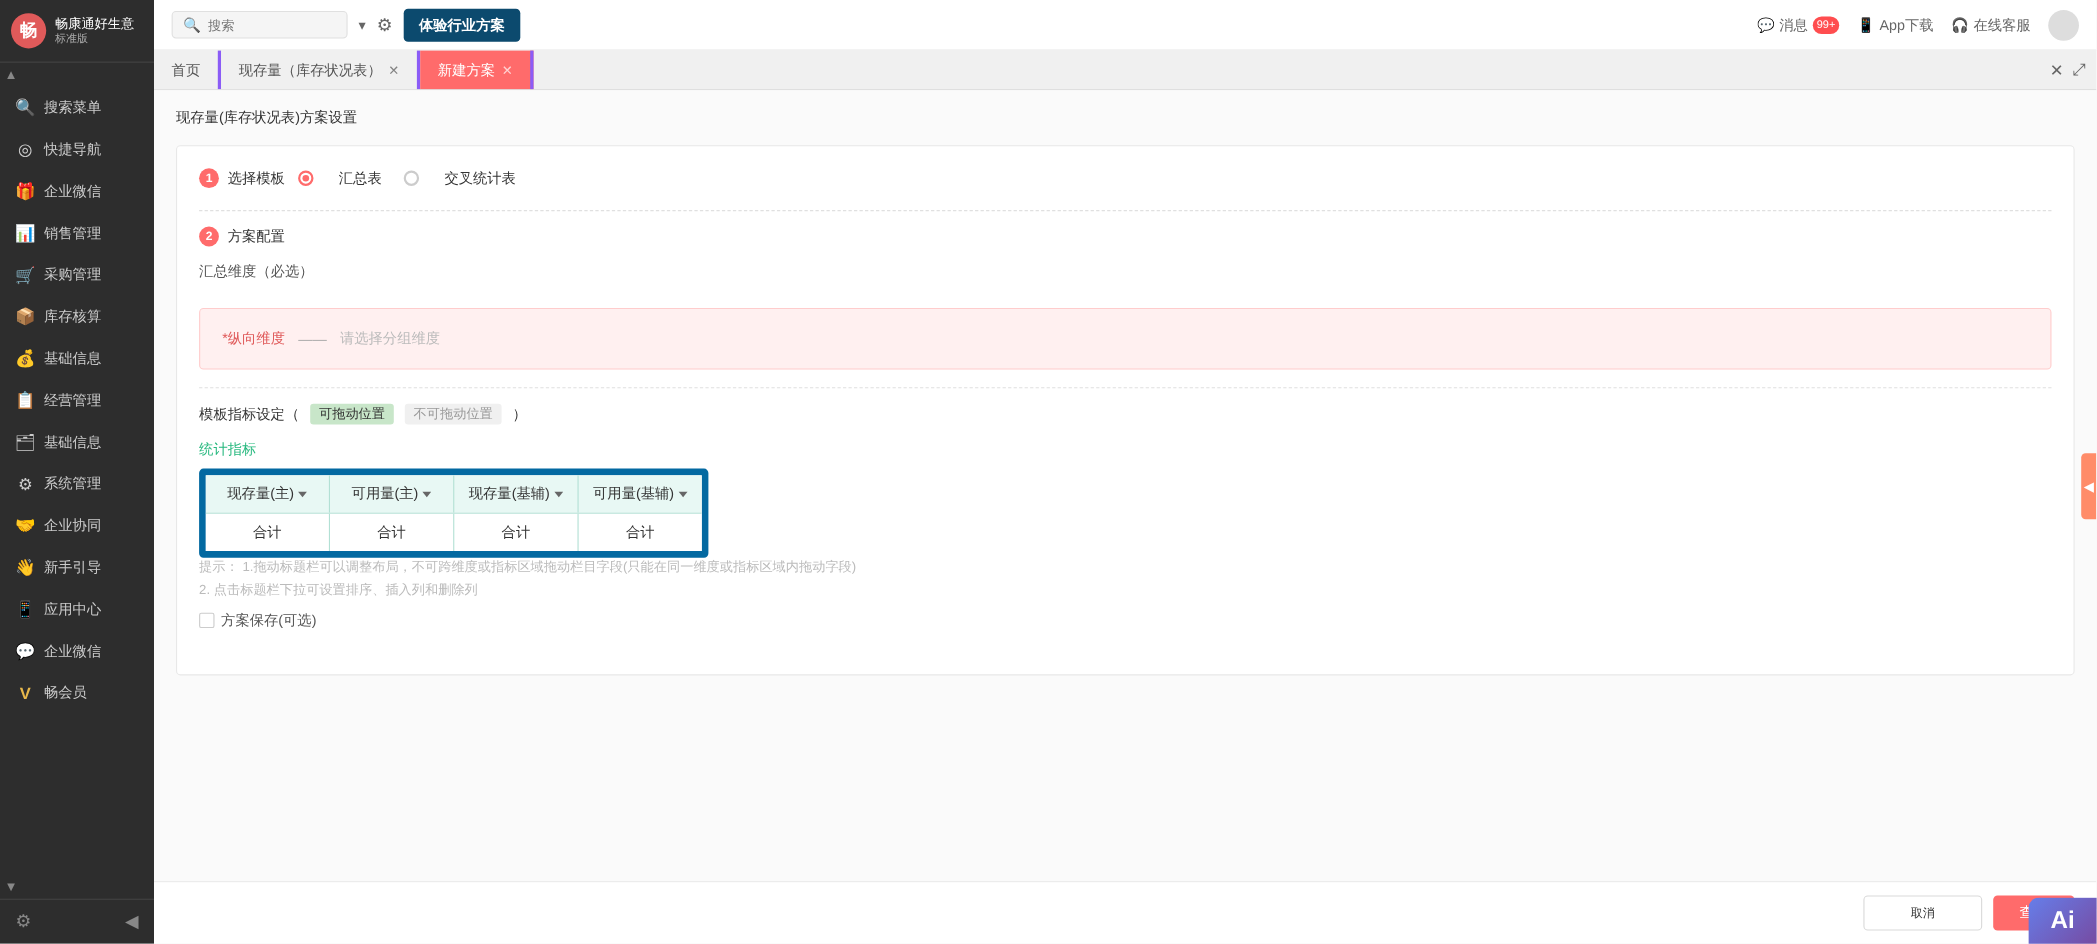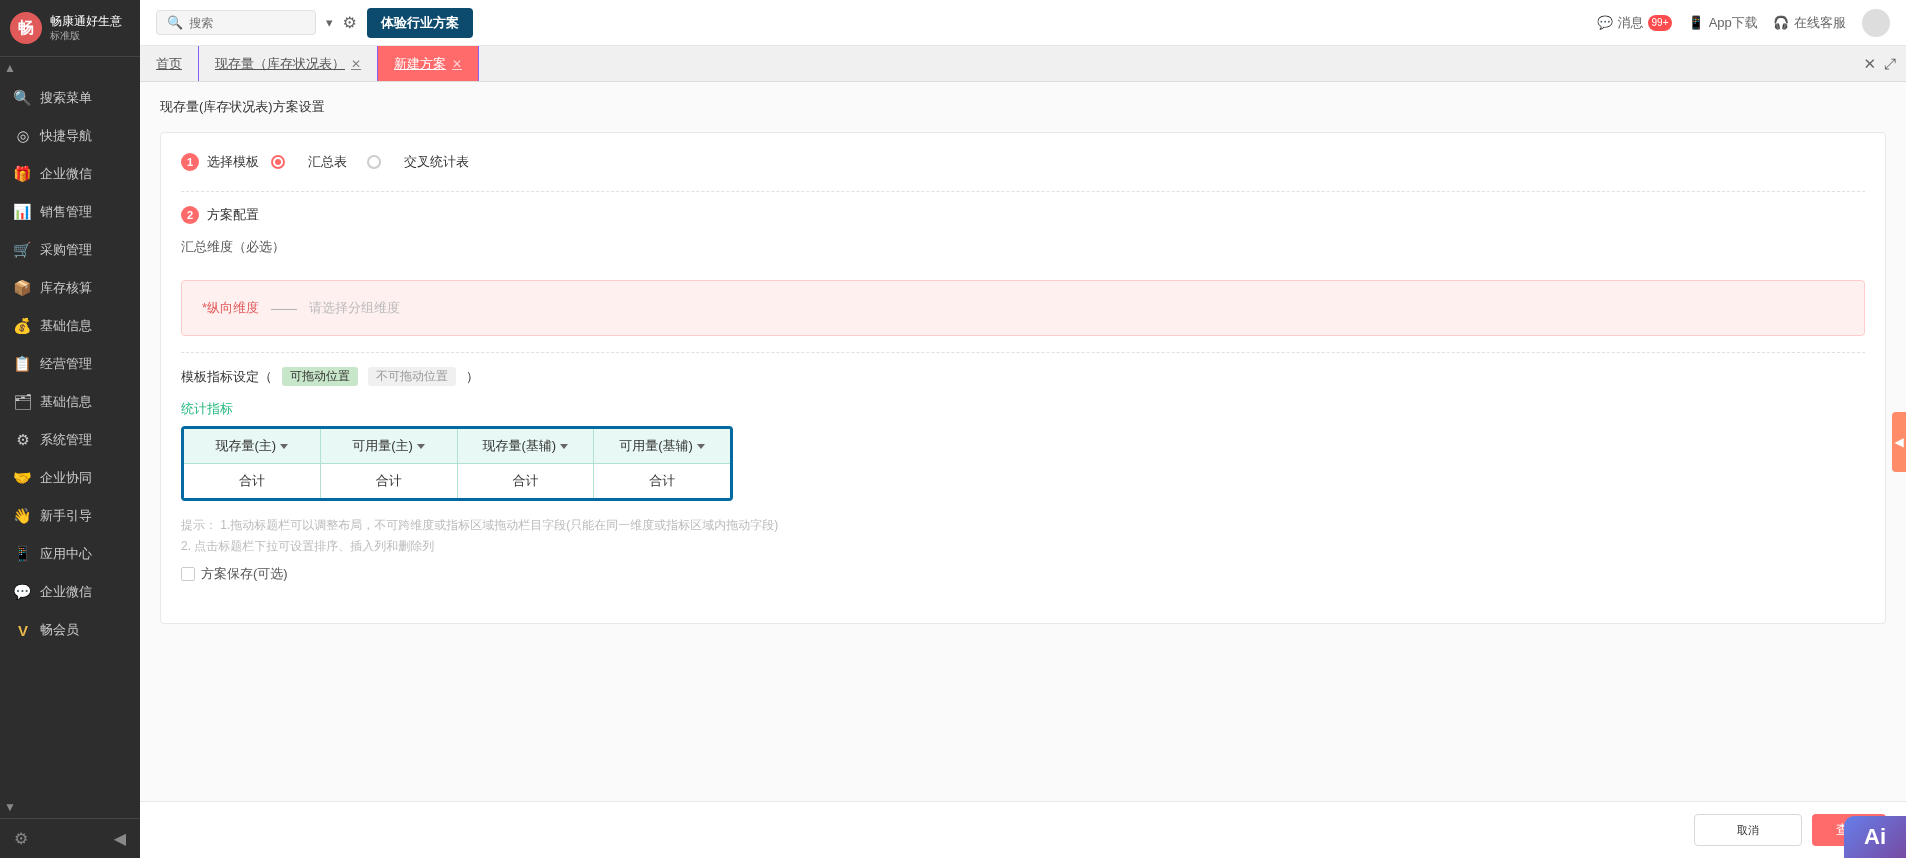--- a/index.html
+++ b/index.html
@@ -171,25 +171,24 @@
       border-bottom: 1px solid #ddd;
       flex-shrink: 0;
     }
     .tab {
       display: flex;
       align-items: center;
       padding: 0 16px;
       height: 100%;
       font-size: 13px;
       cursor: pointer;
-      border-right: 1px solid #8b5cf6;
+      border-right: 3px solid #8b5cf6;
       color: #555;
       gap: 6px;
       background: #f0f0f0;
-      text-decoration: underline;
     }
     .tab.active {
       background: #ff6b6b;
       color: #fff;
     }
     .tab .tab-close {
       font-size: 12px;
       color: inherit;
       cursor: pointer;
       opacity: 0.7;
@@ -353,24 +352,24 @@
       color: #999;
     }
 
     
     .stats-label {
       font-size: 13px;
       color: #26b87e;
       margin-bottom: 8px;
     }
     .stats-table {
-      border: 3px solid #0369a1;
+      border: 6px solid #0369a1;
       border-radius: 4px;
       overflow: hidden;
-      width: 552px;
+      width: 463px;
     }
     .stats-table-header {
       display: flex;
       background: #e8f8f4;
     }
     .stats-table-header .col {
       flex: 1;
       padding: 8px 12px;
       font-size: 13px;
       color: #333;
@@ -400,21 +399,20 @@
       width: 0;
       height: 0;
       border-left: 4px solid transparent;
       border-right: 4px solid transparent;
       border-top: 5px solid #666;
       vertical-align: middle;
     }
 
     
     .tips {
-      margin-top: 16px;
       font-size: 12px;
       color: #bbb;
     }
     .tips .tip-item {
       margin-bottom: 4px;
     }
 
     
     .save-option {
       display: flex;

